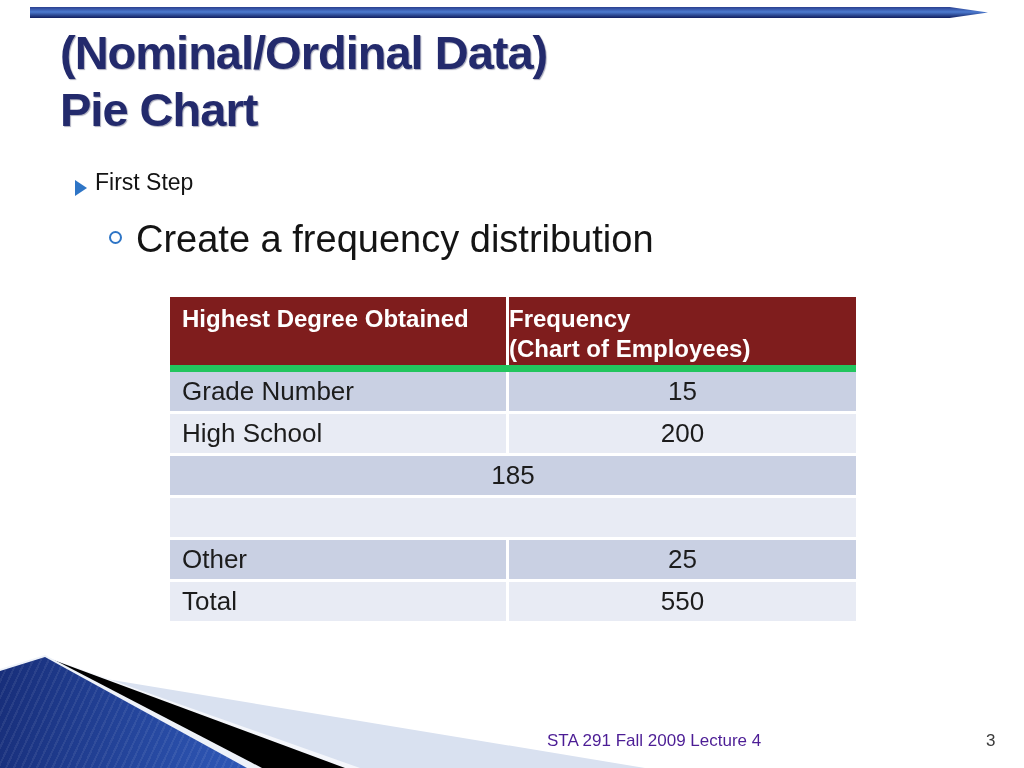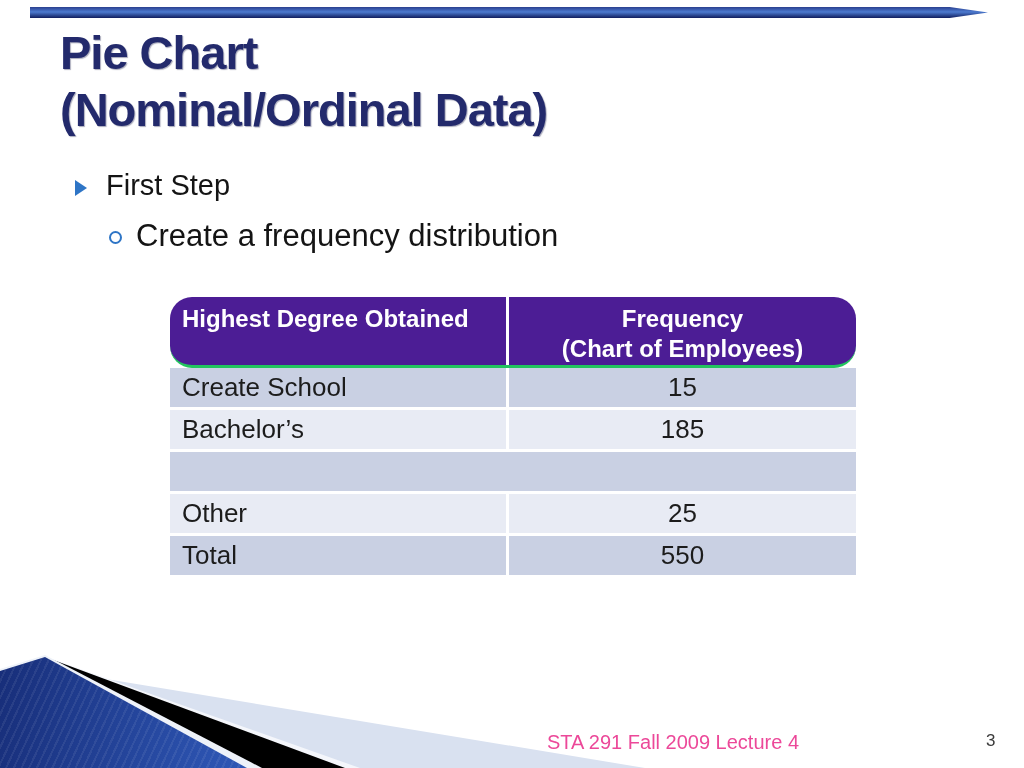--- a/index.html
+++ b/index.html
@@ -21,39 +21,39 @@
     color:#232a6c;text-shadow:1px 1px 1px rgba(10,12,60,0.35);
   }
   
   .bullet-row{position:absolute;display:flex;align-items:flex-start;}
   .bullet-1{left:75px;top:169px;}
   .tri-icon{
     width:0;height:0;margin-top:11px;
     border-top:8px solid transparent;border-bottom:8px solid transparent;
     border-left:12px solid #2e75c6;
   }
-  .bullet-1 .btxt{margin-left:19px;font-size:29px;color:#141414;}
+  .bullet-1 .btxt{margin-left:8px;font-size:23px;color:#141414;}
   .bullet-2{left:109px;top:218px;}
   .circ-icon{
     width:9px;height:9px;margin-top:13px;border-radius:50%;
     border:2px solid #2e75c6;background:transparent;
   }
-  .bullet-2 .btxt{margin-left:14px;font-size:31px;color:#141414;}
+  .bullet-2 .btxt{margin-left:14px;font-size:38px;color:#141414;}
   
   .freq-table{position:absolute;left:170px;top:297px;width:686px;}
   .thead{
-    display:flex;background:#4c1d95;color:#ffffff;font-weight:bold;
-    height:68px;border-bottom:3px solid #22c55e;border-radius:22px;
+    display:flex;background:#7f1d1d;color:#ffffff;font-weight:bold;
+    height:68px;border-bottom:7px solid #22c55e;
   }
   .thead .hc1{
     width:339px;border-right:3px solid #ffffff;
     padding:7px 0 0 12px;font-size:24px;line-height:30px;box-sizing:border-box;
   }
   .thead .hc2{
-    flex:1;text-align:center;padding-top:7px;
+    flex:1;text-align:left;padding-top:7px;
     font-size:24px;line-height:30px;
   }
   .trow{display:flex;height:39px;border-bottom:3px solid #ffffff;font-size:26px;color:#1c1c1c;}
   .trow .c1{
     width:339px;border-right:3px solid #ffffff;box-sizing:border-box;
     padding-left:12px;display:flex;align-items:center;
   }
   .trow .c2{flex:1;display:flex;align-items:center;justify-content:center;text-align:center;}
   .trow:nth-child(odd){background:#c9d0e3;}
   .trow:nth-child(even){background:#e8ebf4;}
@@ -64,39 +64,39 @@
   .w-sep1 {clip-path:polygon(52px 659px,360px 768px,0 768px,0 680px);background:#f4f6fb;}
   .w-black{clip-path:polygon(48px 658px,345px 768px,0 768px,0 678px);background:#000000;}
   .w-sep2 {clip-path:polygon(45px 655px,262px 768px,0 768px,0 669px);background:#eef2f9;}
   .w-blue {
     clip-path:polygon(45px 657px,247px 768px,0 768px,0 671px);
     background:
       repeating-linear-gradient(115deg,rgba(255,255,255,0.07) 0 2px,rgba(255,255,255,0) 2px 7px),
       linear-gradient(100deg,#0d1b5e 0%,#2c53b0 30%,#4a77dd 55%,#1b2f7e 88%);
   }
   
-  .footer-text{position:absolute;left:547px;top:731px;font-size:20px;color:#ec4899;}
+  .footer-text{position:absolute;left:547px;top:731px;font-size:17px;color:#4c1d95;}
   .page-number{position:absolute;left:986px;top:731px;font-size:17px;color:#3a3a3a;}
 </style>
 </head>
 <body>
 
 <div class="wedges">
   <div class="w-pale"></div>
   <div class="w-sep1"></div>
   <div class="w-black"></div>
   <div class="w-sep2"></div>
   <div class="w-blue"></div>
 </div>
 
 <div class="top-bar"></div>
 
 <div class="slide-title">
+  <div>(Nominal/Ordinal Data)</div>
   <div>Pie Chart</div>
-  <div>(Nominal/Ordinal Data)</div>
 </div>
 
 <div class="bullet-row bullet-1">
   <span class="tri-icon"></span>
   <span class="btxt">First Step</span>
 </div>
 
 <div class="bullet-row bullet-2">
   <span class="circ-icon"></span>
   <span class="btxt">Create a frequency distribution</span>
@@ -105,25 +105,28 @@
 <div class="freq-table">
   <div class="thead">
     <div class="hc1">Highest Degree Obtained</div>
     <div class="hc2">
       <div>Frequency</div>
       <div>(Chart of Employees)</div>
     </div>
   </div>
   <div class="tbody">
     <div class="trow">
-      <div class="c1">Create School</div>
+      <div class="c1">Grade Number</div>
       <div class="c2">15</div>
     </div>
     <div class="trow">
-      <div class="c1">Bachelor’s</div>
+      <div class="c1">High School</div>
+      <div class="c2">200</div>
+    </div>
+    <div class="trow">
       <div class="c2">185</div>
     </div>
     <div class="trow">
     </div>
     <div class="trow">
       <div class="c1">Other</div>
       <div class="c2">25</div>
     </div>
     <div class="trow">
       <div class="c1">Total</div>

